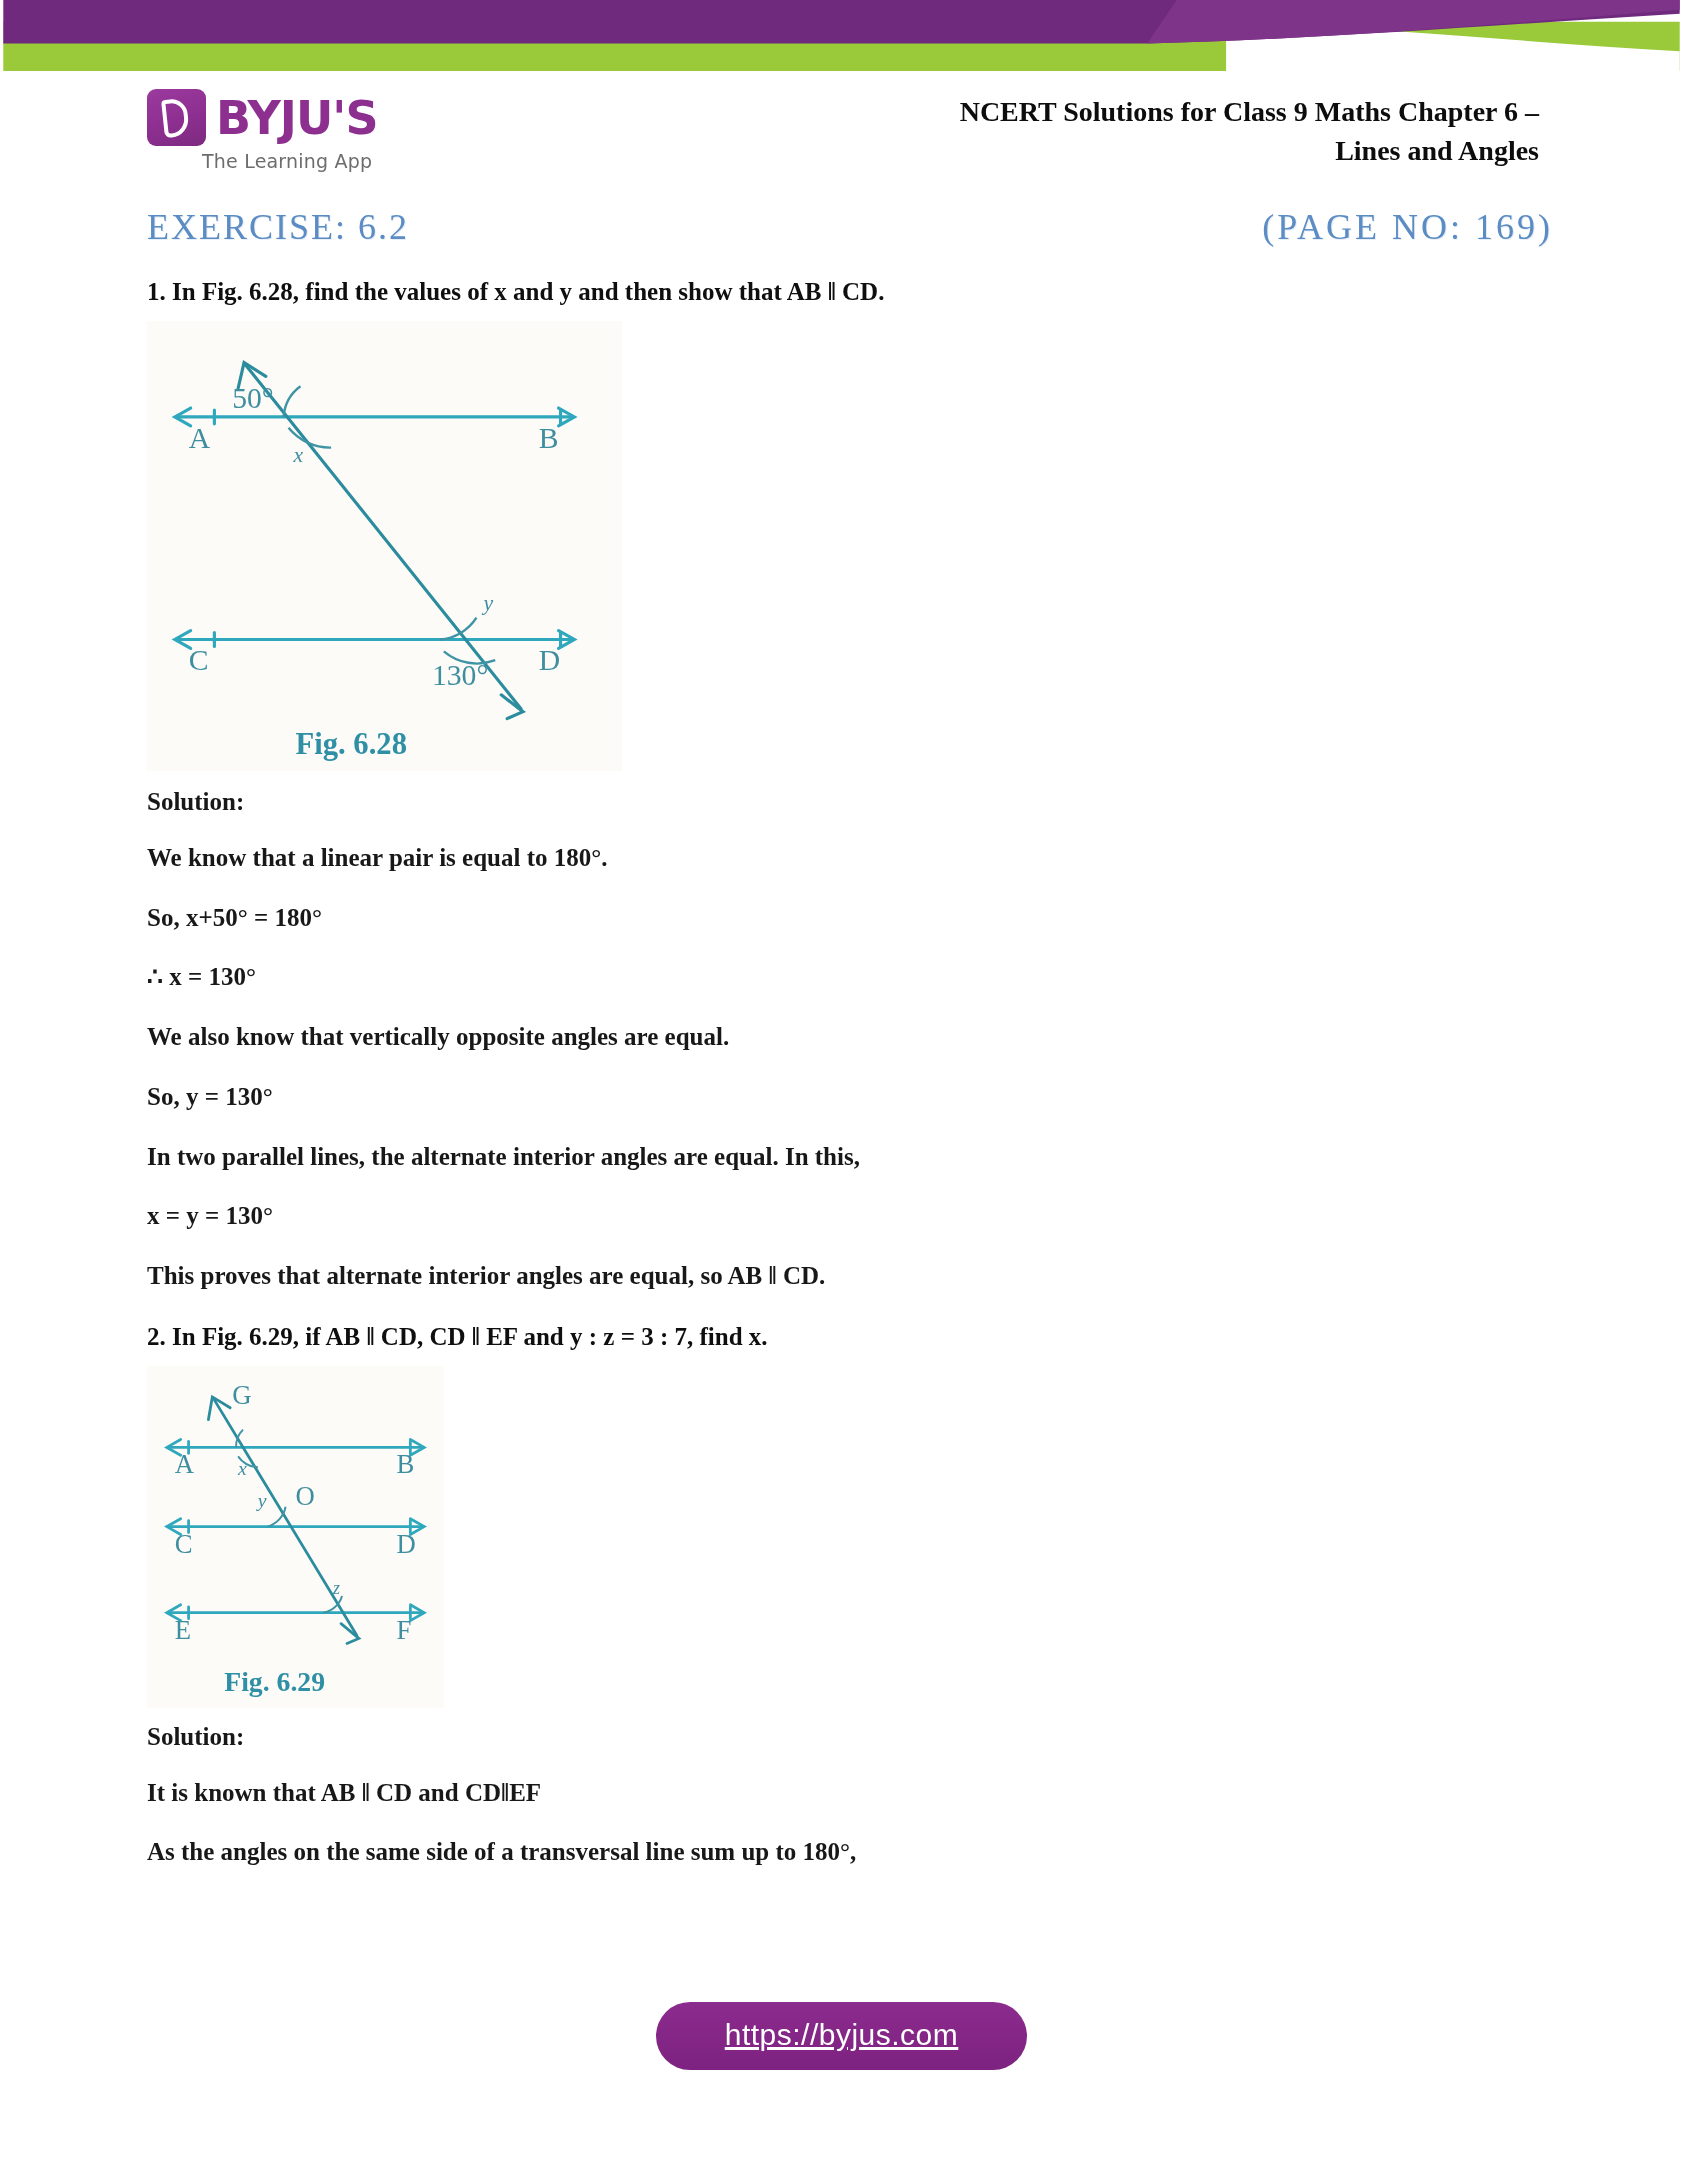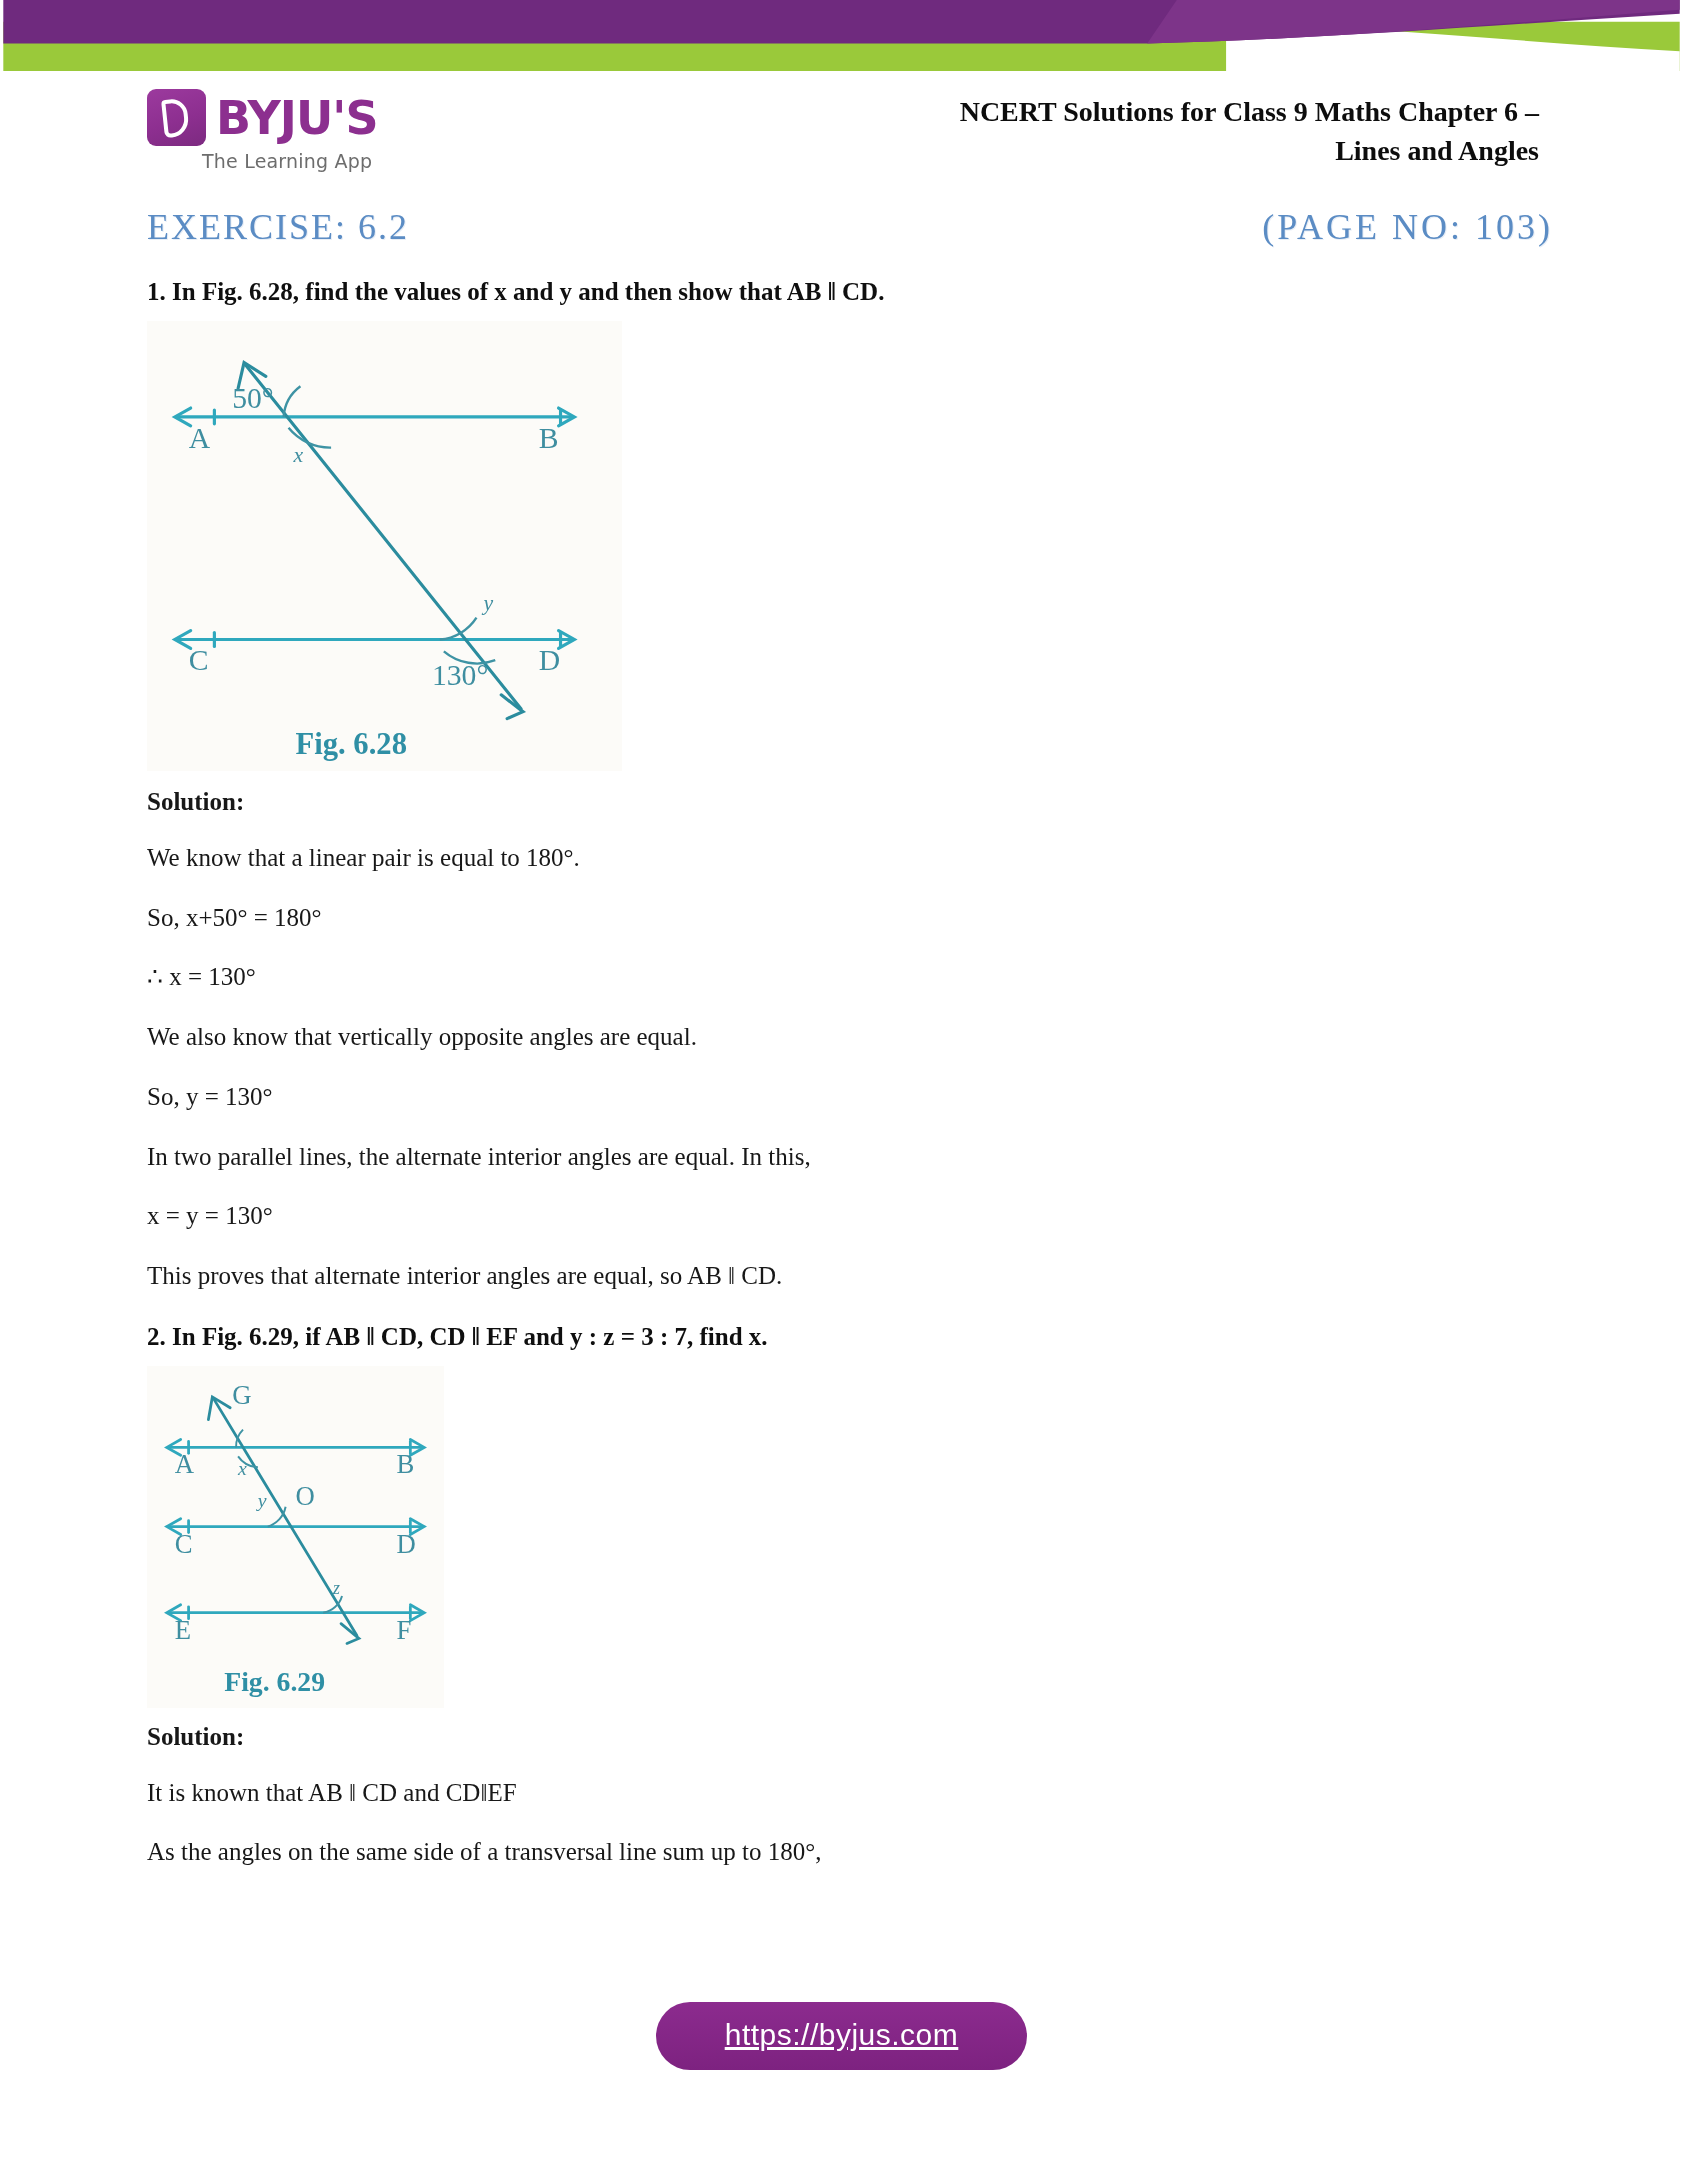--- a/index.html
+++ b/index.html
@@ -127,20 +127,21 @@
     margin: 0 0 12px 0;
     line-height: 1.4;
   }
 
   .p-text {
     font-family: "Liberation Serif", serif;
     font-size: 25px;
     color: #181818;
     margin: 0 0 26px 0;
     line-height: 1.35;
+    font-weight: bold;
   }
   .p-text.bold { font-weight: 700; }
   .p-text.tight { margin-bottom: 22px; }
 
   
   .figure {
     background: #fcfbf8;
     position: relative;
   }
   .fig1 { width: 475px; height: 450px; margin: 4px 0 14px 0; }
@@ -191,21 +192,21 @@
   <div class="doc-title">
     <div>NCERT Solutions for Class 9 Maths Chapter 6 –</div>
     <div>Lines and Angles</div>
   </div>
 </div>
 
 <div class="content">
 
   <div class="sec-row">
     <div class="exercise-title">EXERCISE: 6.2</div>
-    <div class="page-no">(PAGE NO: 103)</div>
+    <div class="page-no">(PAGE NO: 169)</div>
   </div>
 
   <p class="q-text">1. In Fig. 6.28, find the values of x and y and then show that AB ‖ CD.</p>
 
   <div class="figure fig1">
     <svg width="475" height="450" viewBox="0 0 480 455" xmlns="http://www.w3.org/2000/svg">
       <g stroke="#2fa8bd" stroke-width="3.2" fill="none" stroke-linecap="round">
 
         <line x1="30" y1="97" x2="430" y2="97"></line>
         <path d="M44,88 L28,97 L44,106"></path>

